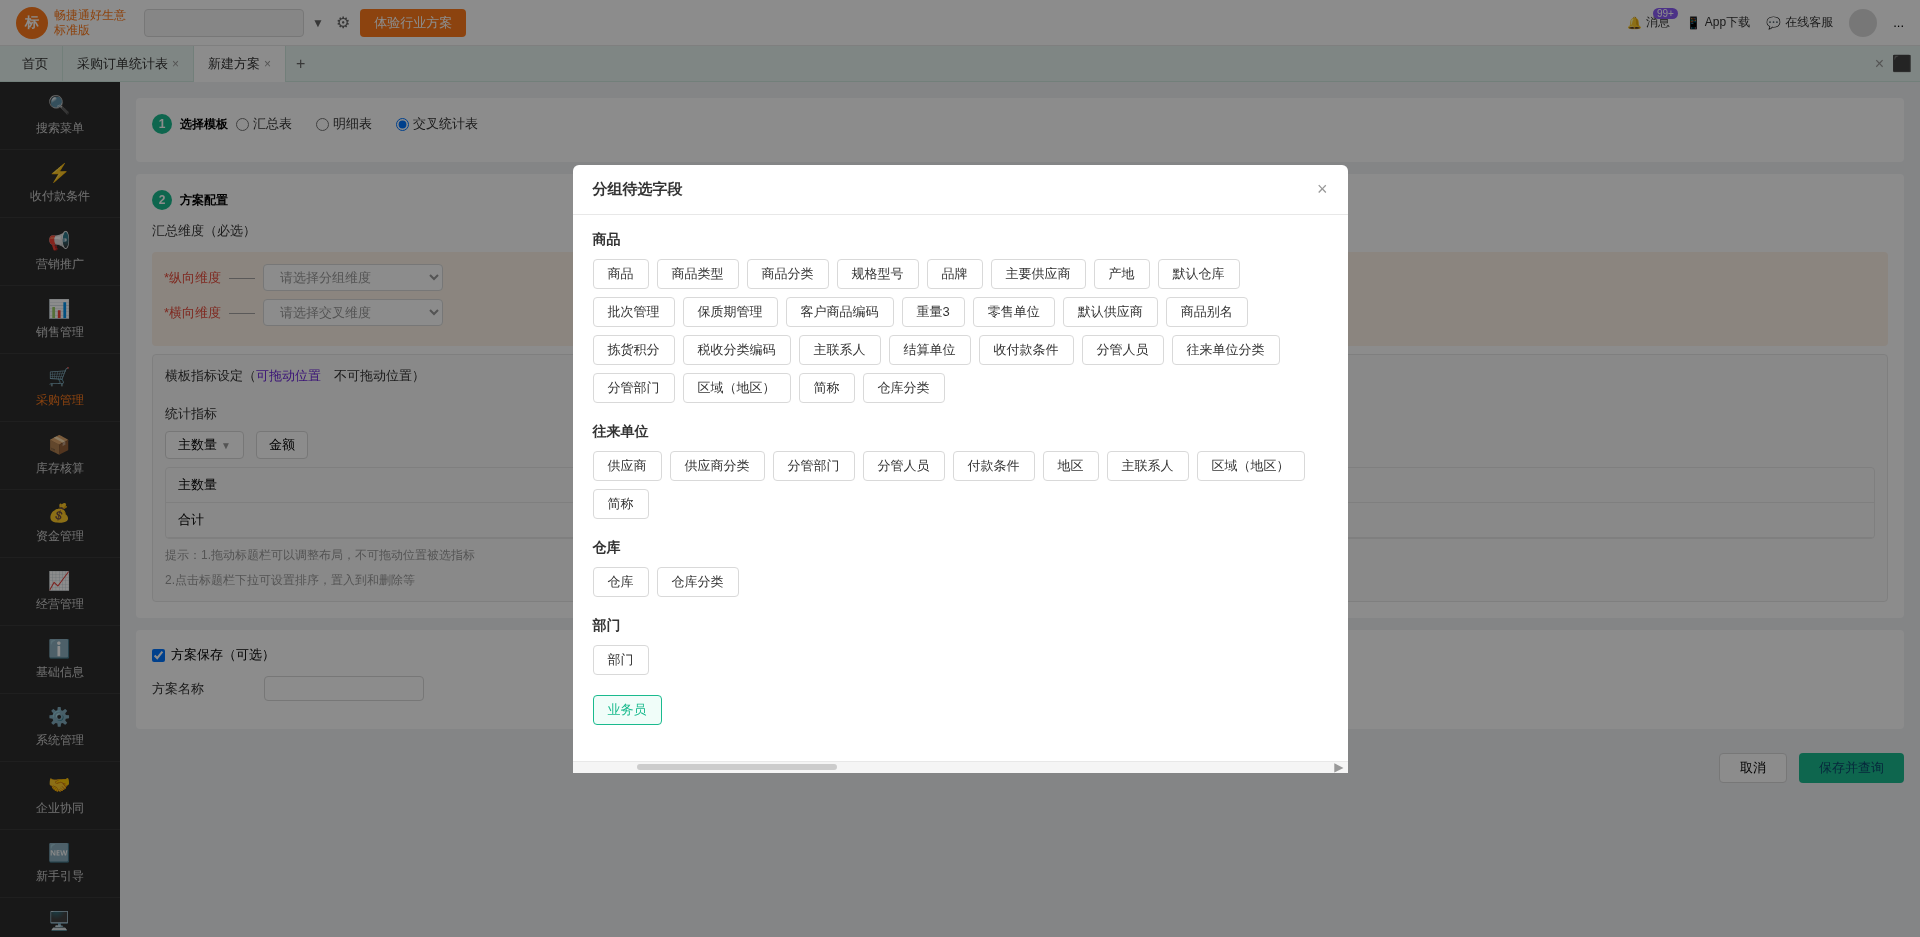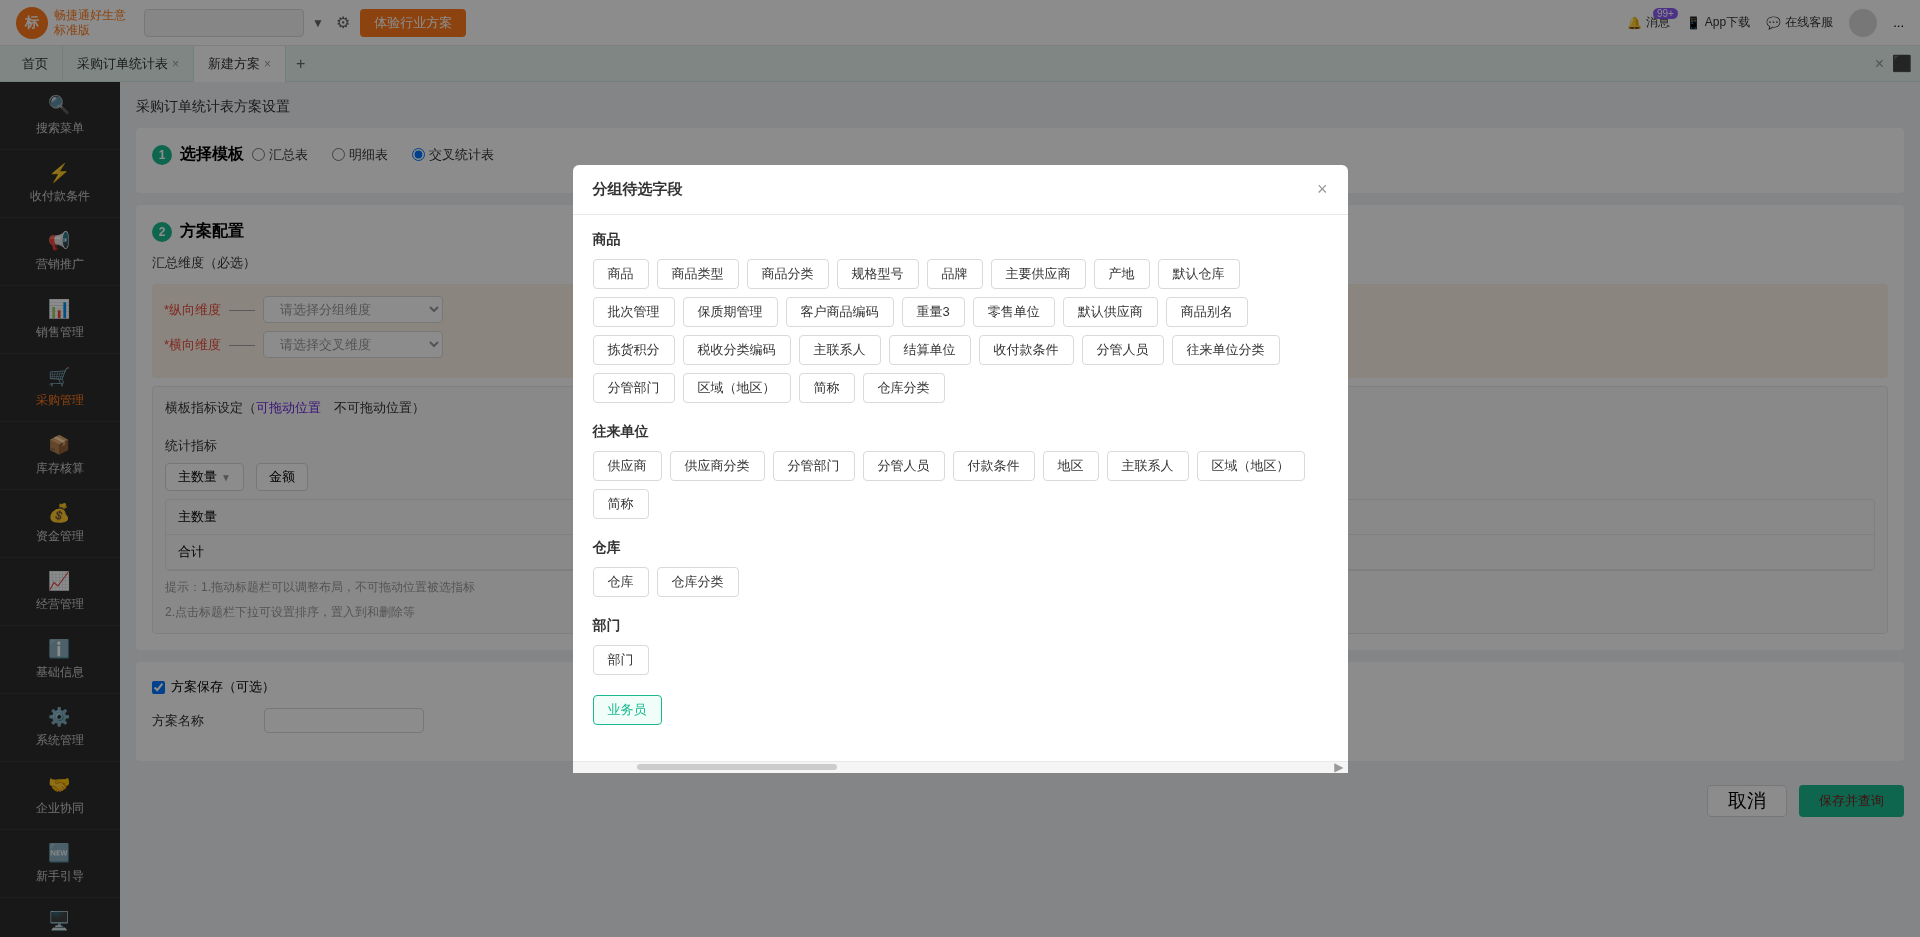--- a/index.html
+++ b/index.html
@@ -124,21 +124,21 @@
     }
     .section-header {
       display: flex; align-items: center; gap: 8px; margin-bottom: 12px;
     }
     .step-badge {
       width: 20px; height: 20px; border-radius: 50%;
       background: #1aba8e; color: white;
       display: flex; align-items: center; justify-content: center;
       font-size: 12px; font-weight: bold;
     }
-    .section-title { font-weight: 600; font-size: 16px; }
+    .section-title { font-weight: 600; font-size: 12px; }
 
     .template-options { display: flex; align-items: center; gap: 24px; }
     .radio-option { display: flex; align-items: center; gap: 4px; cursor: pointer; color: #333; }
 
     .form-row { display: flex; align-items: center; gap: 12px; margin-bottom: 12px; }
     .form-label { color: #333; font-size: 13px; min-width: 100px; }
     .dimension-row {
       display: flex; align-items: center; gap: 8px; margin-bottom: 8px;
     }
     .dimension-label { color: #e74c3c; font-size: 13px; }
@@ -187,24 +187,24 @@
       border: 1px solid #d9d9d9; border-radius: 4px;
       padding: 4px 8px; font-size: 13px; width: 160px; outline: none;
     }
 
     .bottom-actions {
       display: flex; justify-content: flex-end; gap: 12px;
       padding: 12px 0;
     }
     .btn-cancel {
       border: 1px solid #d9d9d9; background: white;
-      padding: 2px 20px; border-radius: 4px; cursor: pointer; font-size: 19px;
+      padding: 2px 20px; border-radius: 4px; cursor: pointer; font-size: 13px;
     }
     .btn-save-query {
-      background: #1aba8e; color: #7f1d1d; border: none;
+      background: #1aba8e; color: #0c4a6e; border: none;
       padding: 6px 20px; border-radius: 4px; cursor: pointer; font-size: 13px;
     }
 
     
     .modal-overlay {
       position: fixed; top: 0; left: 0; right: 0; bottom: 0;
       background: rgba(0,0,0,0.45);
       z-index: 1000;
       display: flex; align-items: center; justify-content: center;
     }
@@ -368,21 +368,20 @@
       <span>新手引导</span>
     </div>
     <div class="sidebar-item">
       <span class="sidebar-icon">🖥️</span>
       <span>应用中心</span>
     </div>
 
   </div>
 
   <div class="content-area">
-    <div class="page-title">采购订单统计表方案设置</div>
 
     <div class="config-section">
       <div class="section-header">
         <div class="step-badge">1</div>
         <span class="section-title">选择模板</span>
         <div class="template-options">
           <label class="radio-option">
             <input type="radio" name="template" style=""> 
               <span>汇总表</span>
           </label>

